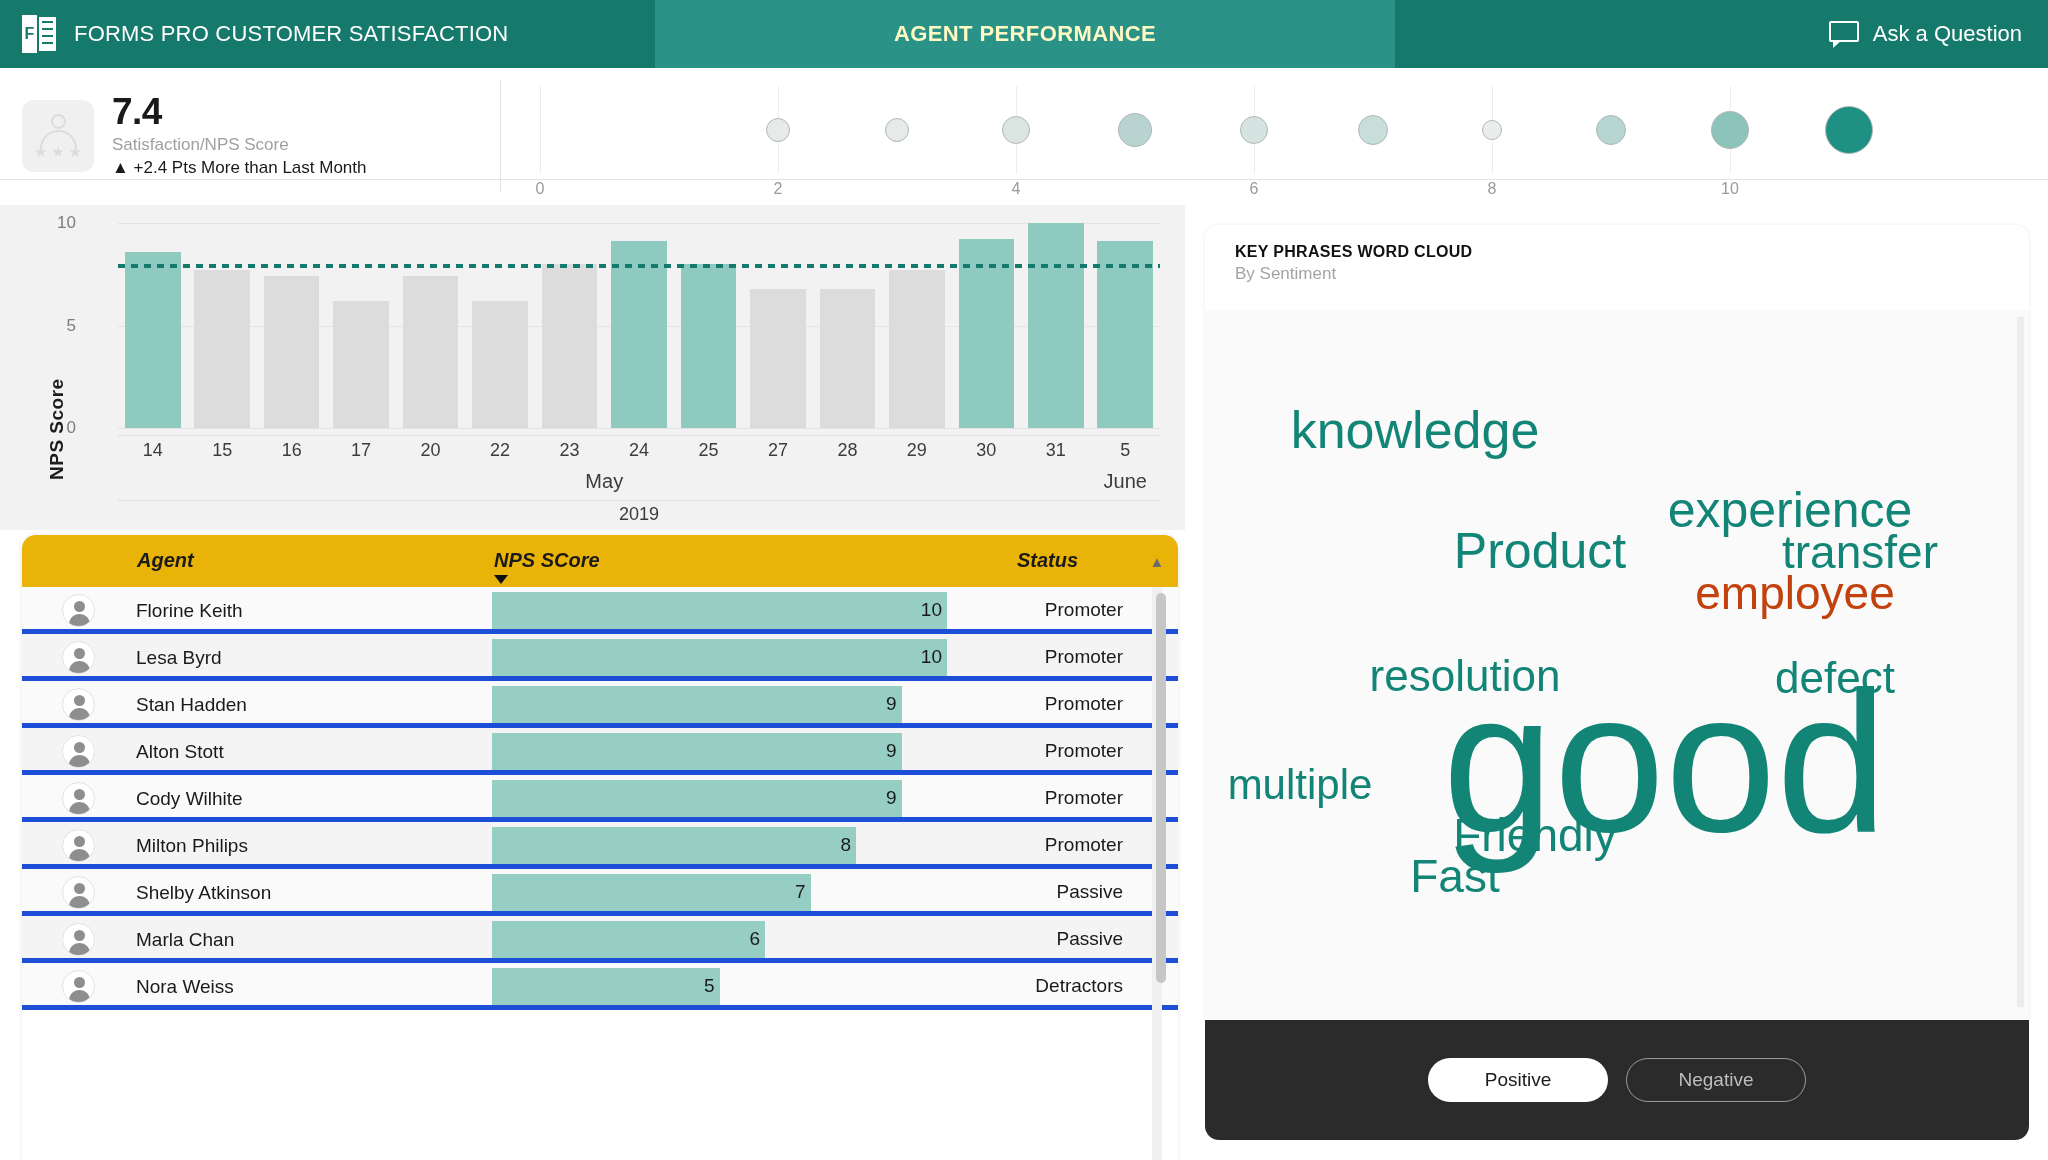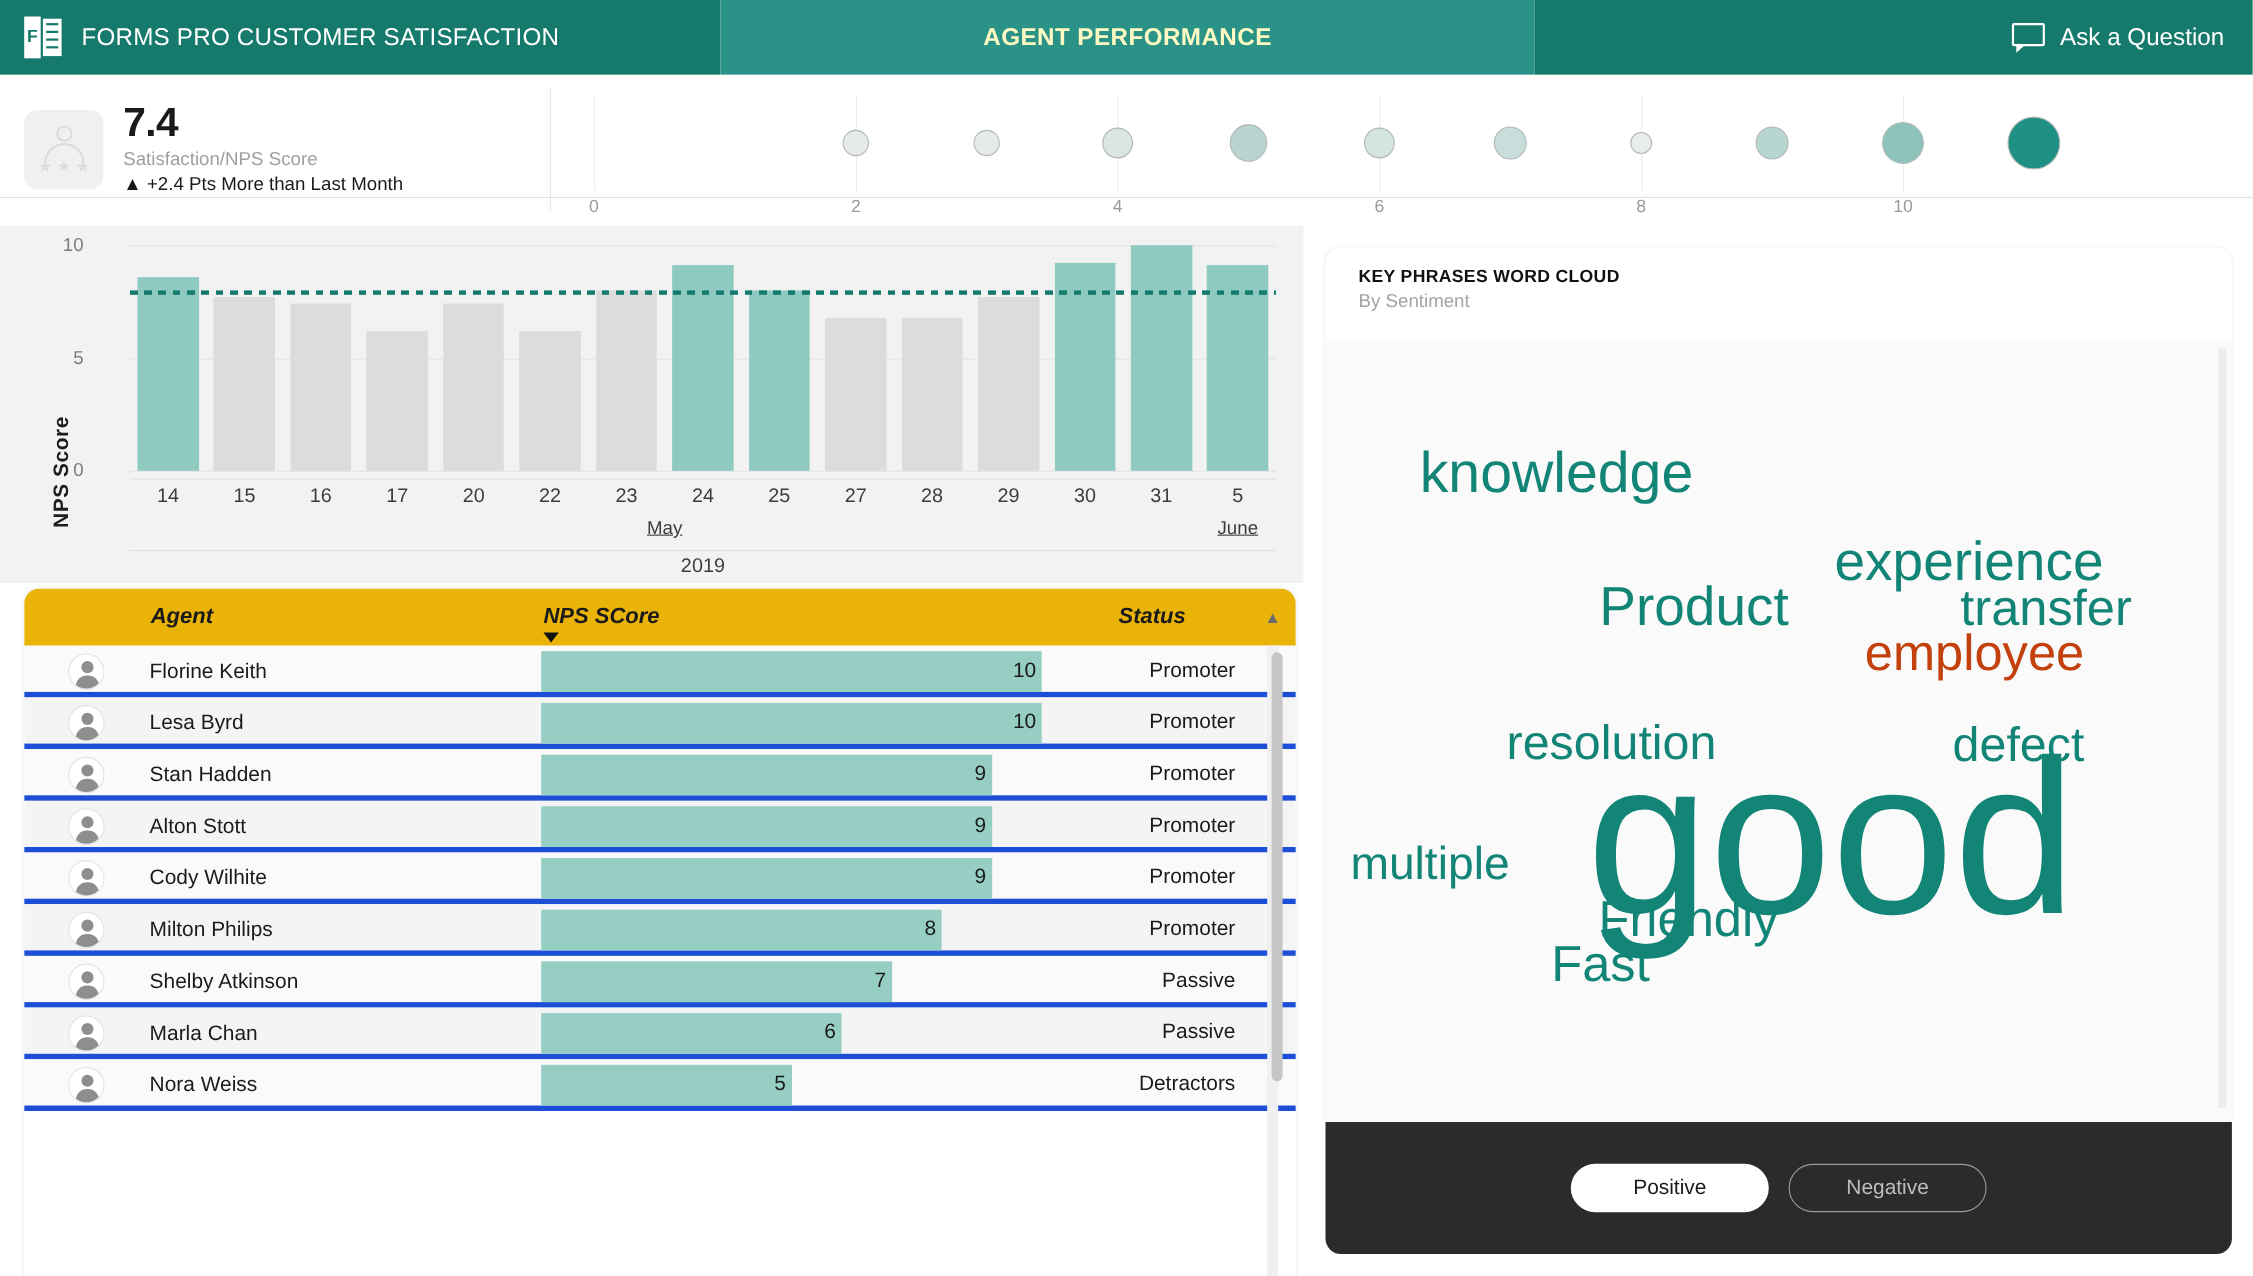--- a/index.html
+++ b/index.html
@@ -80,21 +80,21 @@
             font-size:19px; font-weight:bold; color:#1d1d1d; letter-spacing:.5px; }
   .plot { position:absolute; left:118px; top:18px; width:1042px; height:205px; }
   .plot .gl { position:absolute; left:0; width:100%; height:1px; background:#e4e4e4; }
   .ytick { position:absolute; right:1084px; transform:translateY(-50%); font-size:17px; color:#7c7c7c; width:40px; text-align:right; }
   .bar { position:absolute; bottom:0; border-radius:0; }
   .targetline { position:absolute; left:118px; width:1042px; height:4px;
       background-image: repeating-linear-gradient(to right, #137a6d 0 7px, transparent 7px 13px); }
   .xaxis { position:absolute; left:118px; top:230px; width:1042px; height:92px; border-top:1px solid #e0e0e0; }
   .xtick { position:absolute; top:4px; transform:translateX(-50%); font-size:18px; color:#3c3c3c; text-align:center; white-space:nowrap; }
   .xgroup { position:absolute; left:0; top:34px; width:100%; height:30px; }
-  .xgroup-lbl { position:absolute; transform:translateX(-50%); font-size:17px; color:#3c3c3c; top:0;text-decoration:underline; }
+  .xgroup-lbl { position:absolute; transform:translateX(-50%); font-size:20px; color:#3c3c3c; top:0; }
   .xyear { position:absolute; left:0; top:64px; width:100%; height:28px; border-top:1px solid #e0e0e0; }
   .xyear-lbl { position:absolute; left:50%; transform:translateX(-50%); top:3px; font-size:18px; color:#3c3c3c; }
 
   
   .tablecard { position:absolute; left:22px; top:330px; width:1156px; height:690px;
                background:#fff; border-radius:14px 14px 0 0; box-shadow:0 0 4px rgba(0,0,0,.10); overflow:hidden; }
   .thead { position:relative; height:52px; background:#eab308;font-style:italic; }
   .th { position:absolute; font-size:20px; font-weight:bold; color:#1a1a1a; top:14px; }
   .th-agent { left:115px; }
   .th-nps { left:472px; }

